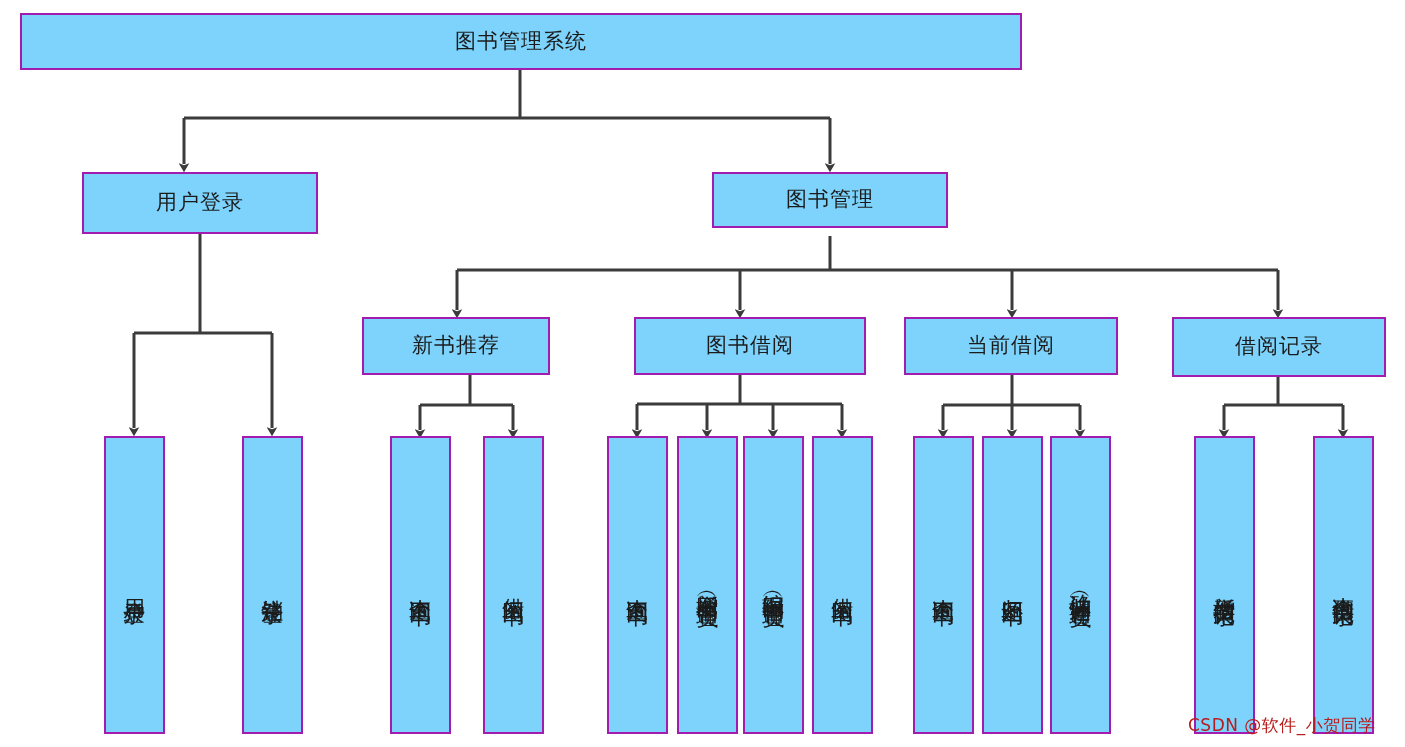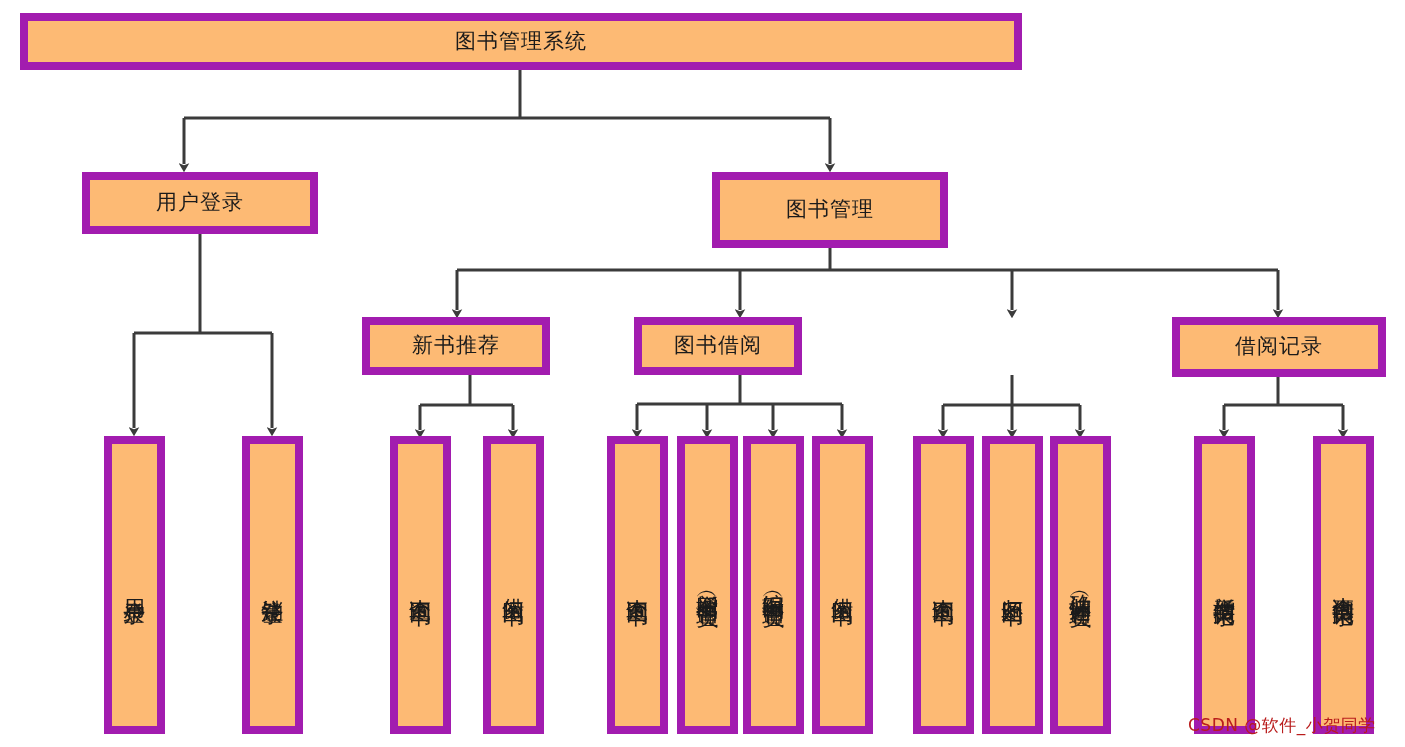--- a/index.html
+++ b/index.html
@@ -21,22 +21,22 @@
     position: absolute;
     left: 0;
     top: 0;
     width: 1405px;
     height: 747px;
     pointer-events: none;
   }
   .node {
     position: absolute;
     box-sizing: border-box;
-    background: #fdba74;
-    border: 8px solid #a21caf;
+    background: #7dd3fc;
+    border: 2px solid #a21caf;
     display: flex;
     align-items: center;
     justify-content: center;
     color: #1b1b1b;
   }
   .node.horiz {
     font-size: 21px;
     letter-spacing: 1px;
     line-height: 1.2;
   }
@@ -122,29 +122,32 @@
     </g>
   </svg>
 
   <div class="node horiz" style="left:20px; top:13px; width:1002px; height:57px;">
     <span class="label">图书管理系统</span>
   </div>
 
   <div class="node horiz" style="left:82px; top:172px; width:236px; height:62px;">
     <span class="label">用户登录</span>
   </div>
-  <div class="node horiz" style="left:712px; top:172px; width:236px; height:76px;text-align:right;">
+  <div class="node horiz" style="left:712px; top:172px; width:236px; height:56px;text-align:right;">
     <span class="label">图书管理</span>
   </div>
 
   <div class="node horiz" style="left:362px; top:317px; width:188px; height:58px;">
     <span class="label">新书推荐</span>
   </div>
-  <div class="node horiz" style="left:634px; top:317px; width:168px; height:58px;">
+  <div class="node horiz" style="left:634px; top:317px; width:232px; height:58px;">
     <span class="label">图书借阅</span>
+  </div>
+  <div class="node horiz" style="left:904px; top:317px; width:214px; height:58px;">
+    <span class="label">当前借阅</span>
   </div>
   <div class="node horiz" style="left:1172px; top:317px; width:214px; height:60px;">
     <span class="label">借阅记录</span>
   </div>
 
   <div class="node vert" style="left:104px; top:436px; width:61px; height:298px;">
     <span class="label">用户登录</span>
   </div>
   <div class="node vert" style="left:242px; top:436px; width:61px; height:298px;">
     <span class="label">注销登录</span>

